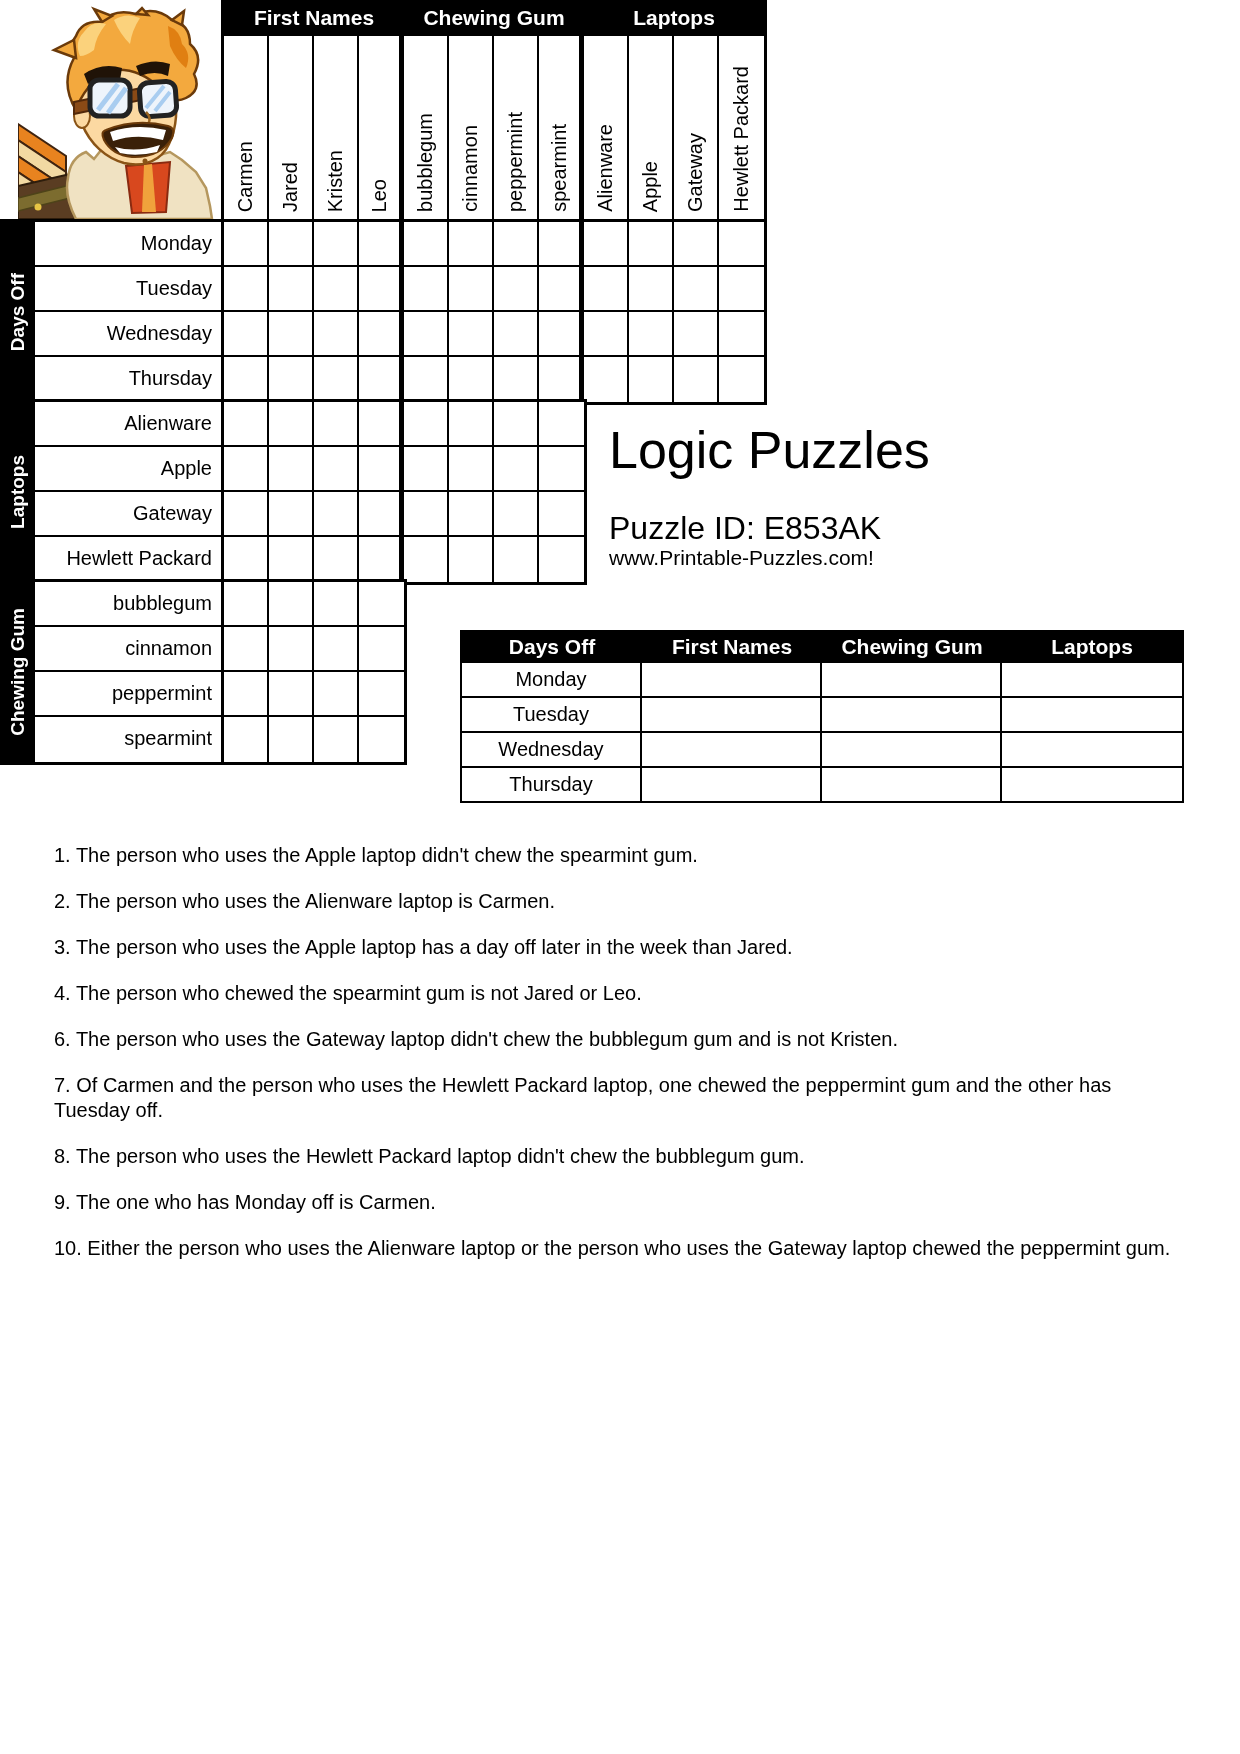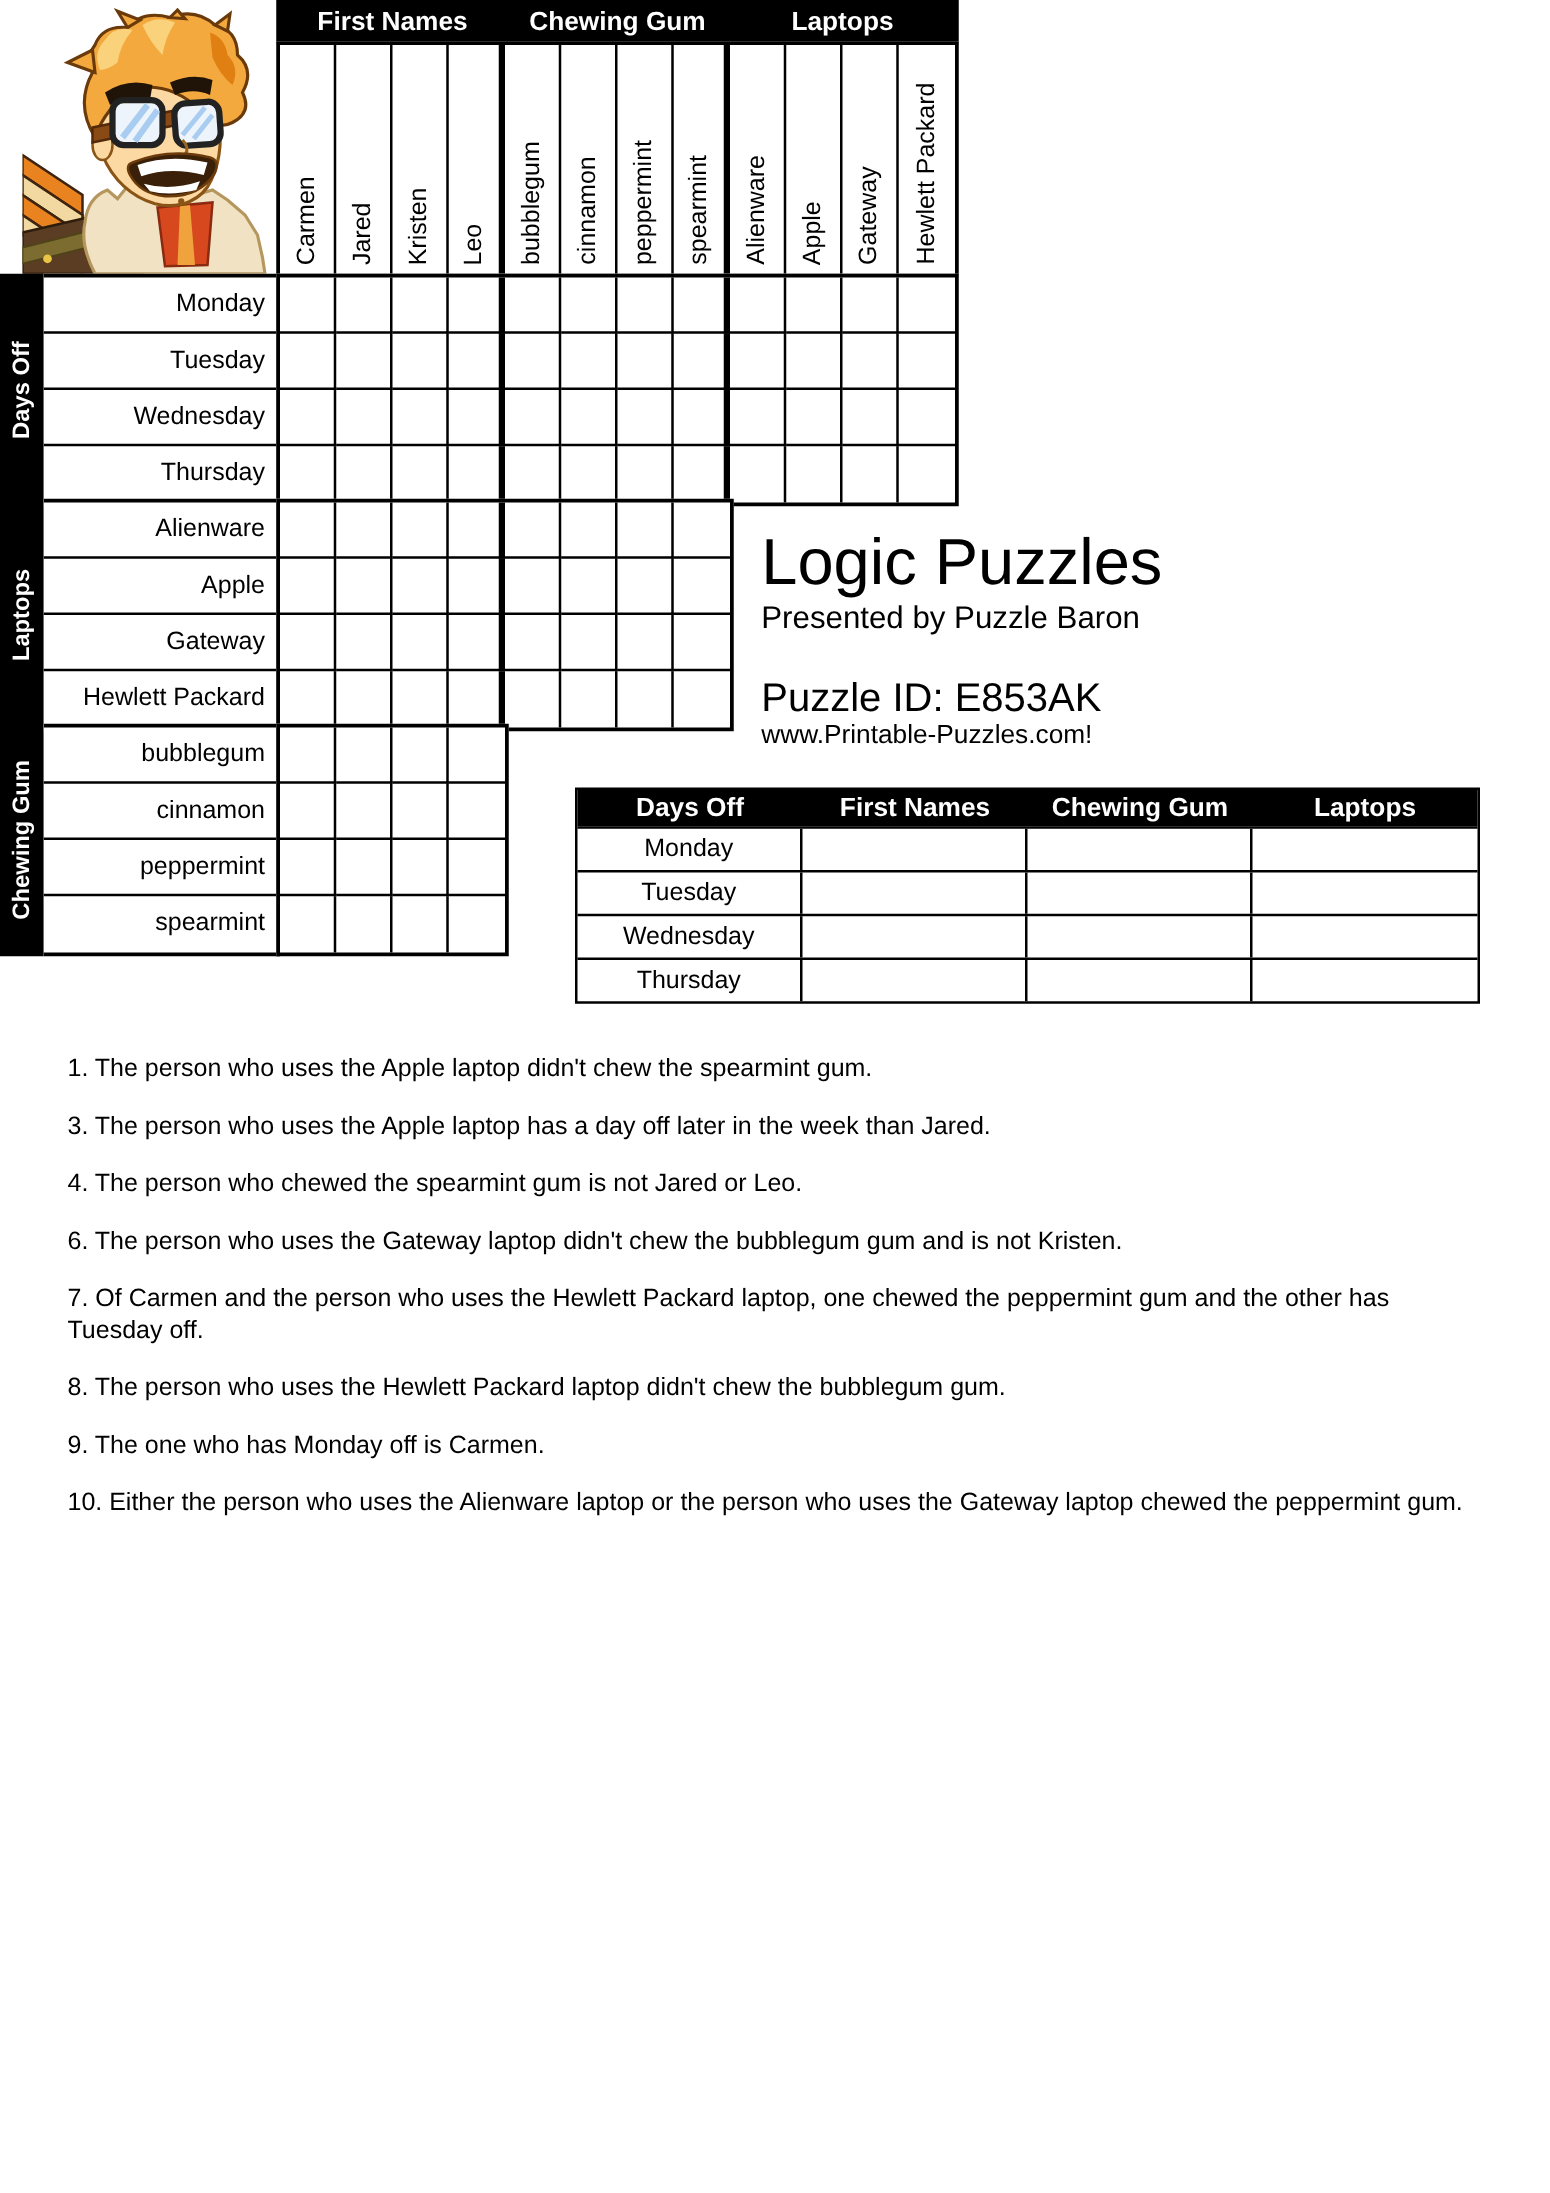--- a/index.html
+++ b/index.html
@@ -293,21 +293,20 @@
           <div class="gcell lastr"></div>
           <div class="gcell lastr"></div>
           <div class="gcell lastr"></div>
           <div class="gcell lastc lastr"></div>
         </div>
       </div>
   </div>
 
   <div class="info">
     <div class="info-title">Logic Puzzles</div>
-    <div class="info-sub">Presented by Puzzle Baron</div>
     <div class="info-pid">Puzzle ID: E853AK</div>
     <div class="info-hint">www.Printable-Puzzles.com!</div>
   </div>
 
   <div class="atable">
     <div class="ahead">
         <div class="acolh">Days Off</div>
         <div class="acolh">First Names</div>
         <div class="acolh">Chewing Gum</div>
         <div class="acolh">Laptops</div>
@@ -335,20 +334,21 @@
           <div class="acell daylabel">Thursday</div>
           <div class="acell"></div>
           <div class="acell"></div>
           <div class="acell lastc"></div>
         </div>
       </div>
   </div>
 
   <div class="clues">
       <div class="clue">1. The person who uses the Apple laptop didn't chew the spearmint gum.</div>
+      <div class="clue">2. The person who uses the Alienware laptop is Carmen.</div>
       <div class="clue">3. The person who uses the Apple laptop has a day off later in the week than Jared.</div>
       <div class="clue">4. The person who chewed the spearmint gum is not Jared or Leo.</div>
       <div class="clue">6. The person who uses the Gateway laptop didn't chew the bubblegum gum and is not Kristen.</div>
       <div class="clue">7. Of Carmen and the person who uses the Hewlett Packard laptop, one chewed the peppermint gum and the other has Tuesday off.</div>
       <div class="clue">8. The person who uses the Hewlett Packard laptop didn't chew the bubblegum gum.</div>
       <div class="clue">9. The one who has Monday off is Carmen.</div>
       <div class="clue">10. Either the person who uses the Alienware laptop or the person who uses the Gateway laptop chewed the peppermint gum.</div>
     </div>
 
 </div>

